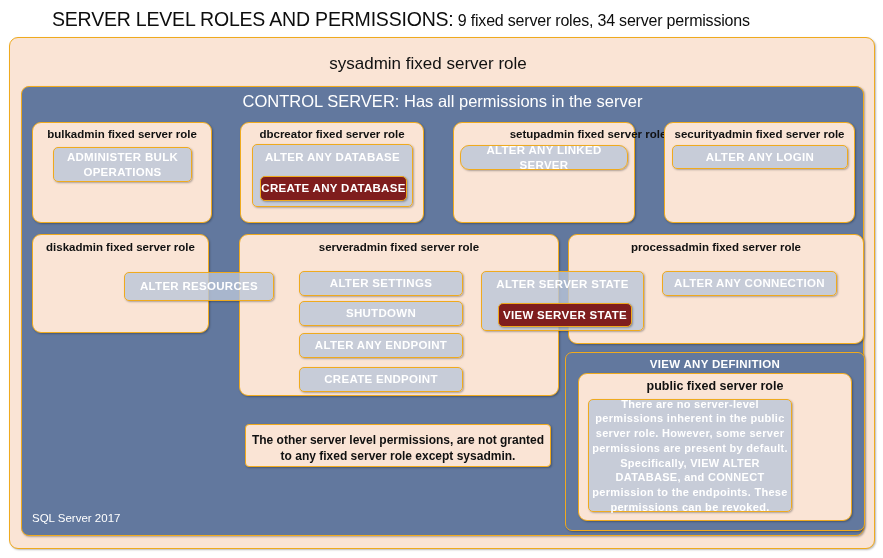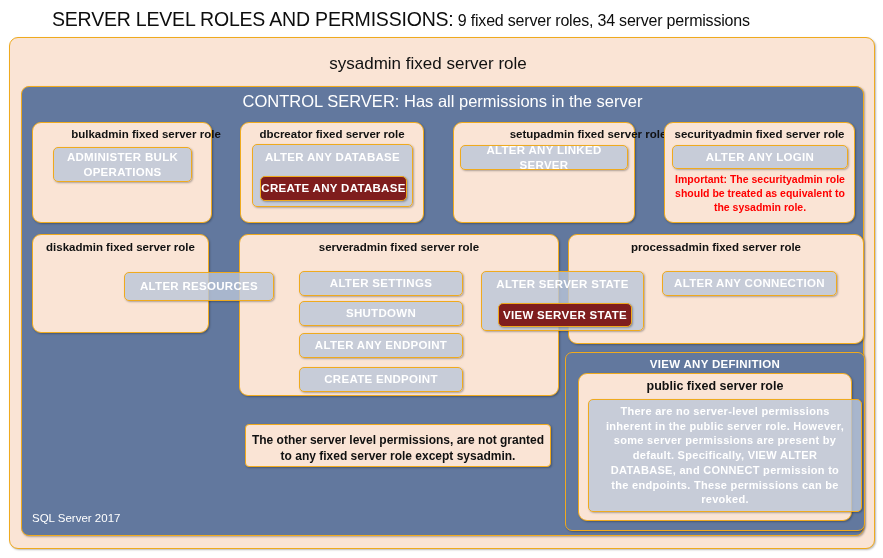--- a/index.html
+++ b/index.html
@@ -72,38 +72,37 @@
 
   <div class="peach" style="left:9px;top:37px;width:866px;height:512px;">
   </div>
   <div class="role-label" style="left:9px;top:54px;width:766px;font-size:17px;font-weight:normal;padding-left:36px;">sysadmin fixed server role</div>
 
   <div class="blue" style="left:21px;top:86px;width:843px;height:450px;border-radius:8px;">
   </div>
   <div class="hdr-white" style="left:21px;top:92px;width:843px;font-size:16.5px;">CONTROL SERVER: Has all permissions in the server</div>
 
   <div class="peach" style="left:32px;top:122px;width:180px;height:101px;"></div>
-  <div class="role-label" style="left:32px;top:128px;width:180px;margin-left:24px;">bulkadmin fixed server role</div>
+  <div class="role-label" style="left:32px;top:128px;width:180px;">bulkadmin fixed server role</div>
   <div class="pill" style="left:53px;top:147px;width:139px;height:35px;">ADMINISTER  BULK OPERATIONS</div>
 
   <div class="peach" style="left:240px;top:122px;width:184px;height:101px;"></div>
   <div class="role-label" style="left:240px;top:128px;width:184px;">dbcreator fixed server role</div>
   <div class="pill" style="left:252px;top:144px;width:161px;height:63px;align-items:flex-start;padding-top:5px;">
     <span>ALTER ANY DATABASE</span>
   </div>
   <div class="pill pill-dark" style="left:260px;top:176px;width:147px;height:25px;">CREATE ANY DATABASE</div>
 
   <div class="peach" style="left:453px;top:122px;width:182px;height:101px;"></div>
   <div class="role-label" style="left:453px;top:128px;width:182px;padding-left:44px;">setupadmin fixed server role</div>
-  <div class="pill" style="left:460px;top:145px;width:168px;height:25px;">ALTER ANY LINKED SERVER</div>
+  <div class="pill" style="left:460px;top:145px;width:168px;height:25px;border-radius:9px;">ALTER ANY LINKED SERVER</div>
 
   <div class="peach" style="left:664px;top:122px;width:191px;height:101px;"></div>
   <div class="role-label" style="left:664px;top:128px;width:191px;">securityadmin fixed server role</div>
   <div class="pill" style="left:672px;top:145px;width:176px;height:24px;">ALTER ANY LOGIN</div>
-  <div class="note-red" style="left:668px;top:173px;width:184px;">Important: The securityadmin role should  be treated as equivalent to the sysadmin role.</div>
 
   <div class="peach" style="left:32px;top:234px;width:177px;height:99px;"></div>
   <div class="role-label" style="left:32px;top:241px;width:177px;">diskadmin fixed server role</div>
 
   <div class="peach" style="left:239px;top:234px;width:320px;height:162px;"></div>
   <div class="role-label" style="left:239px;top:241px;width:320px;">serveradmin fixed server role</div>
 
   <div class="peach" style="left:568px;top:234px;width:296px;height:110px;"></div>
   <div class="role-label" style="left:568px;top:241px;width:296px;">processadmin fixed server role</div>
 
@@ -120,21 +119,21 @@
   <div class="pill pill-dark" style="left:498px;top:303px;width:134px;height:24px;">VIEW SERVER STATE</div>
 
   <div class="pill" style="left:662px;top:271px;width:175px;height:25px;">ALTER ANY CONNECTION</div>
 
   <div class="blue" style="left:565px;top:352px;width:300px;height:179px;"></div>
   <div class="hdr-white" style="left:565px;top:358px;width:300px;font-size:11.5px;font-weight:bold;letter-spacing:.3px;">VIEW ANY DEFINITION</div>
 
   <div class="peach" style="left:578px;top:373px;width:274px;height:148px;"></div>
   <div class="role-label" style="left:578px;top:379px;width:274px;font-size:12.5px;">public fixed server role</div>
 
-  <div class="pill" style="left:588px;top:399px;width:274px;height:113px;align-items:center;">
+  <div class="pill" style="left:588px;top:399px;width:204px;height:113px;align-items:center;">
     <span class="note-white" style="position:static;width:242px;">There are no server-level permissions inherent in the public server role. However, some server permissions are present by default. Specifically, VIEW ALTER DATABASE, and CONNECT permission to the endpoints. These permissions can be revoked.</span>
   </div>
 
   <div class="peach" style="left:245px;top:424px;width:306px;height:43px;border-radius:4px;"></div>
   <div class="note-dark" style="left:250px;top:432px;width:296px;">The other server level permissions, are not granted to any fixed server role except sysadmin.</div>
 
   <div class="footer">SQL Server 2017</div>
 
 </div>
 

